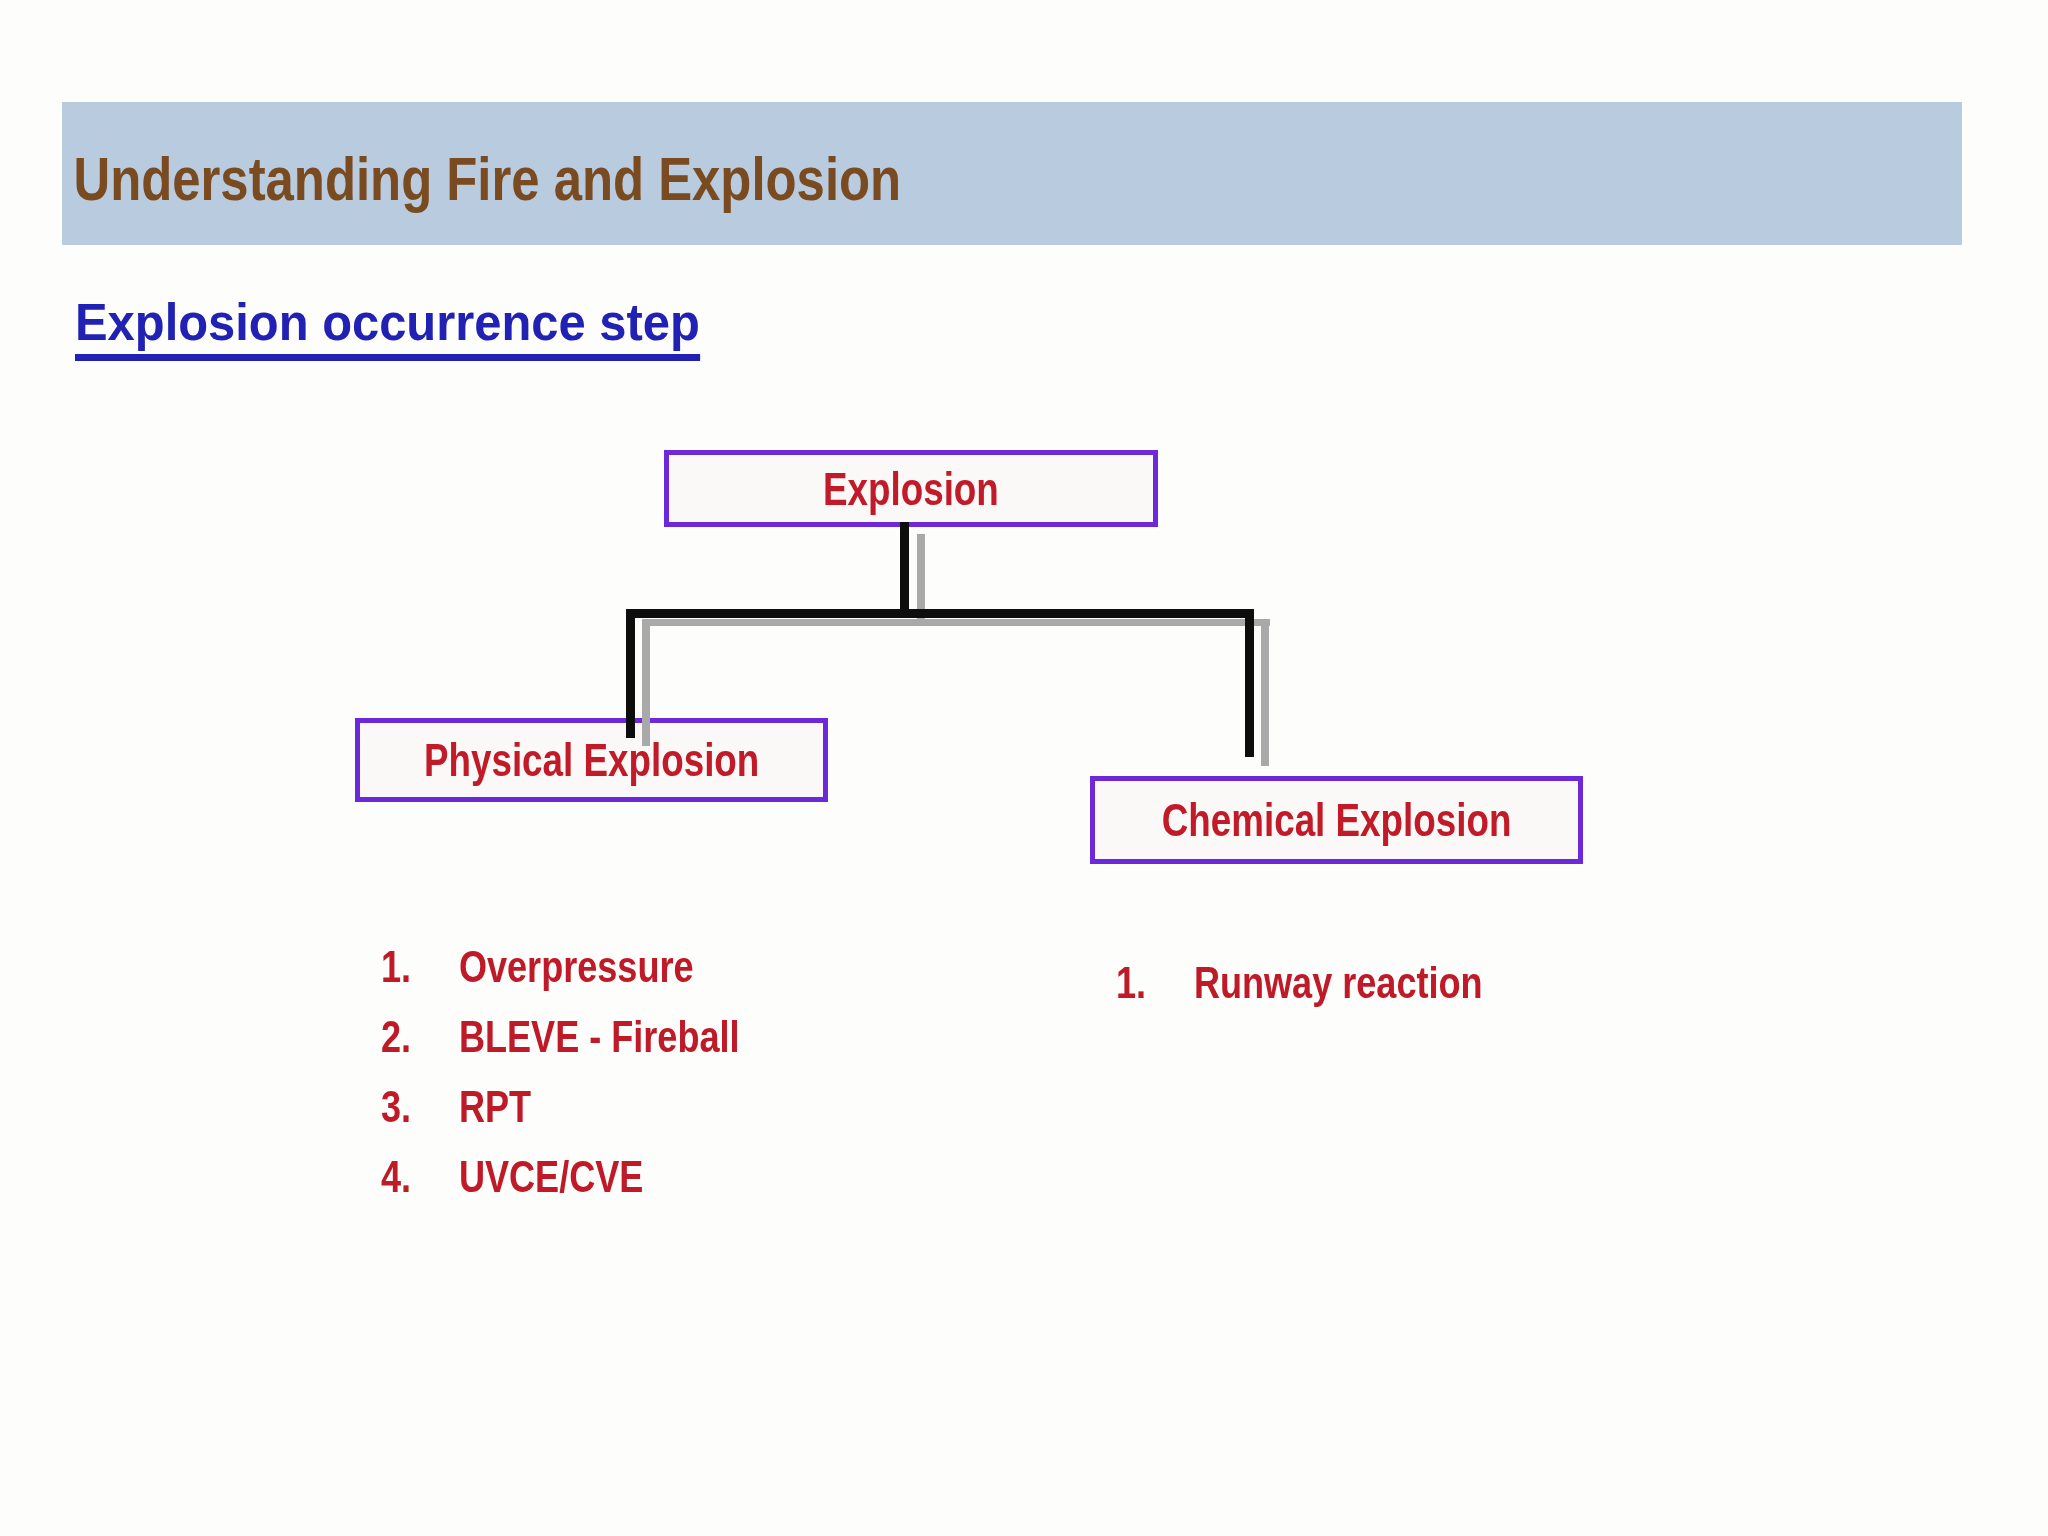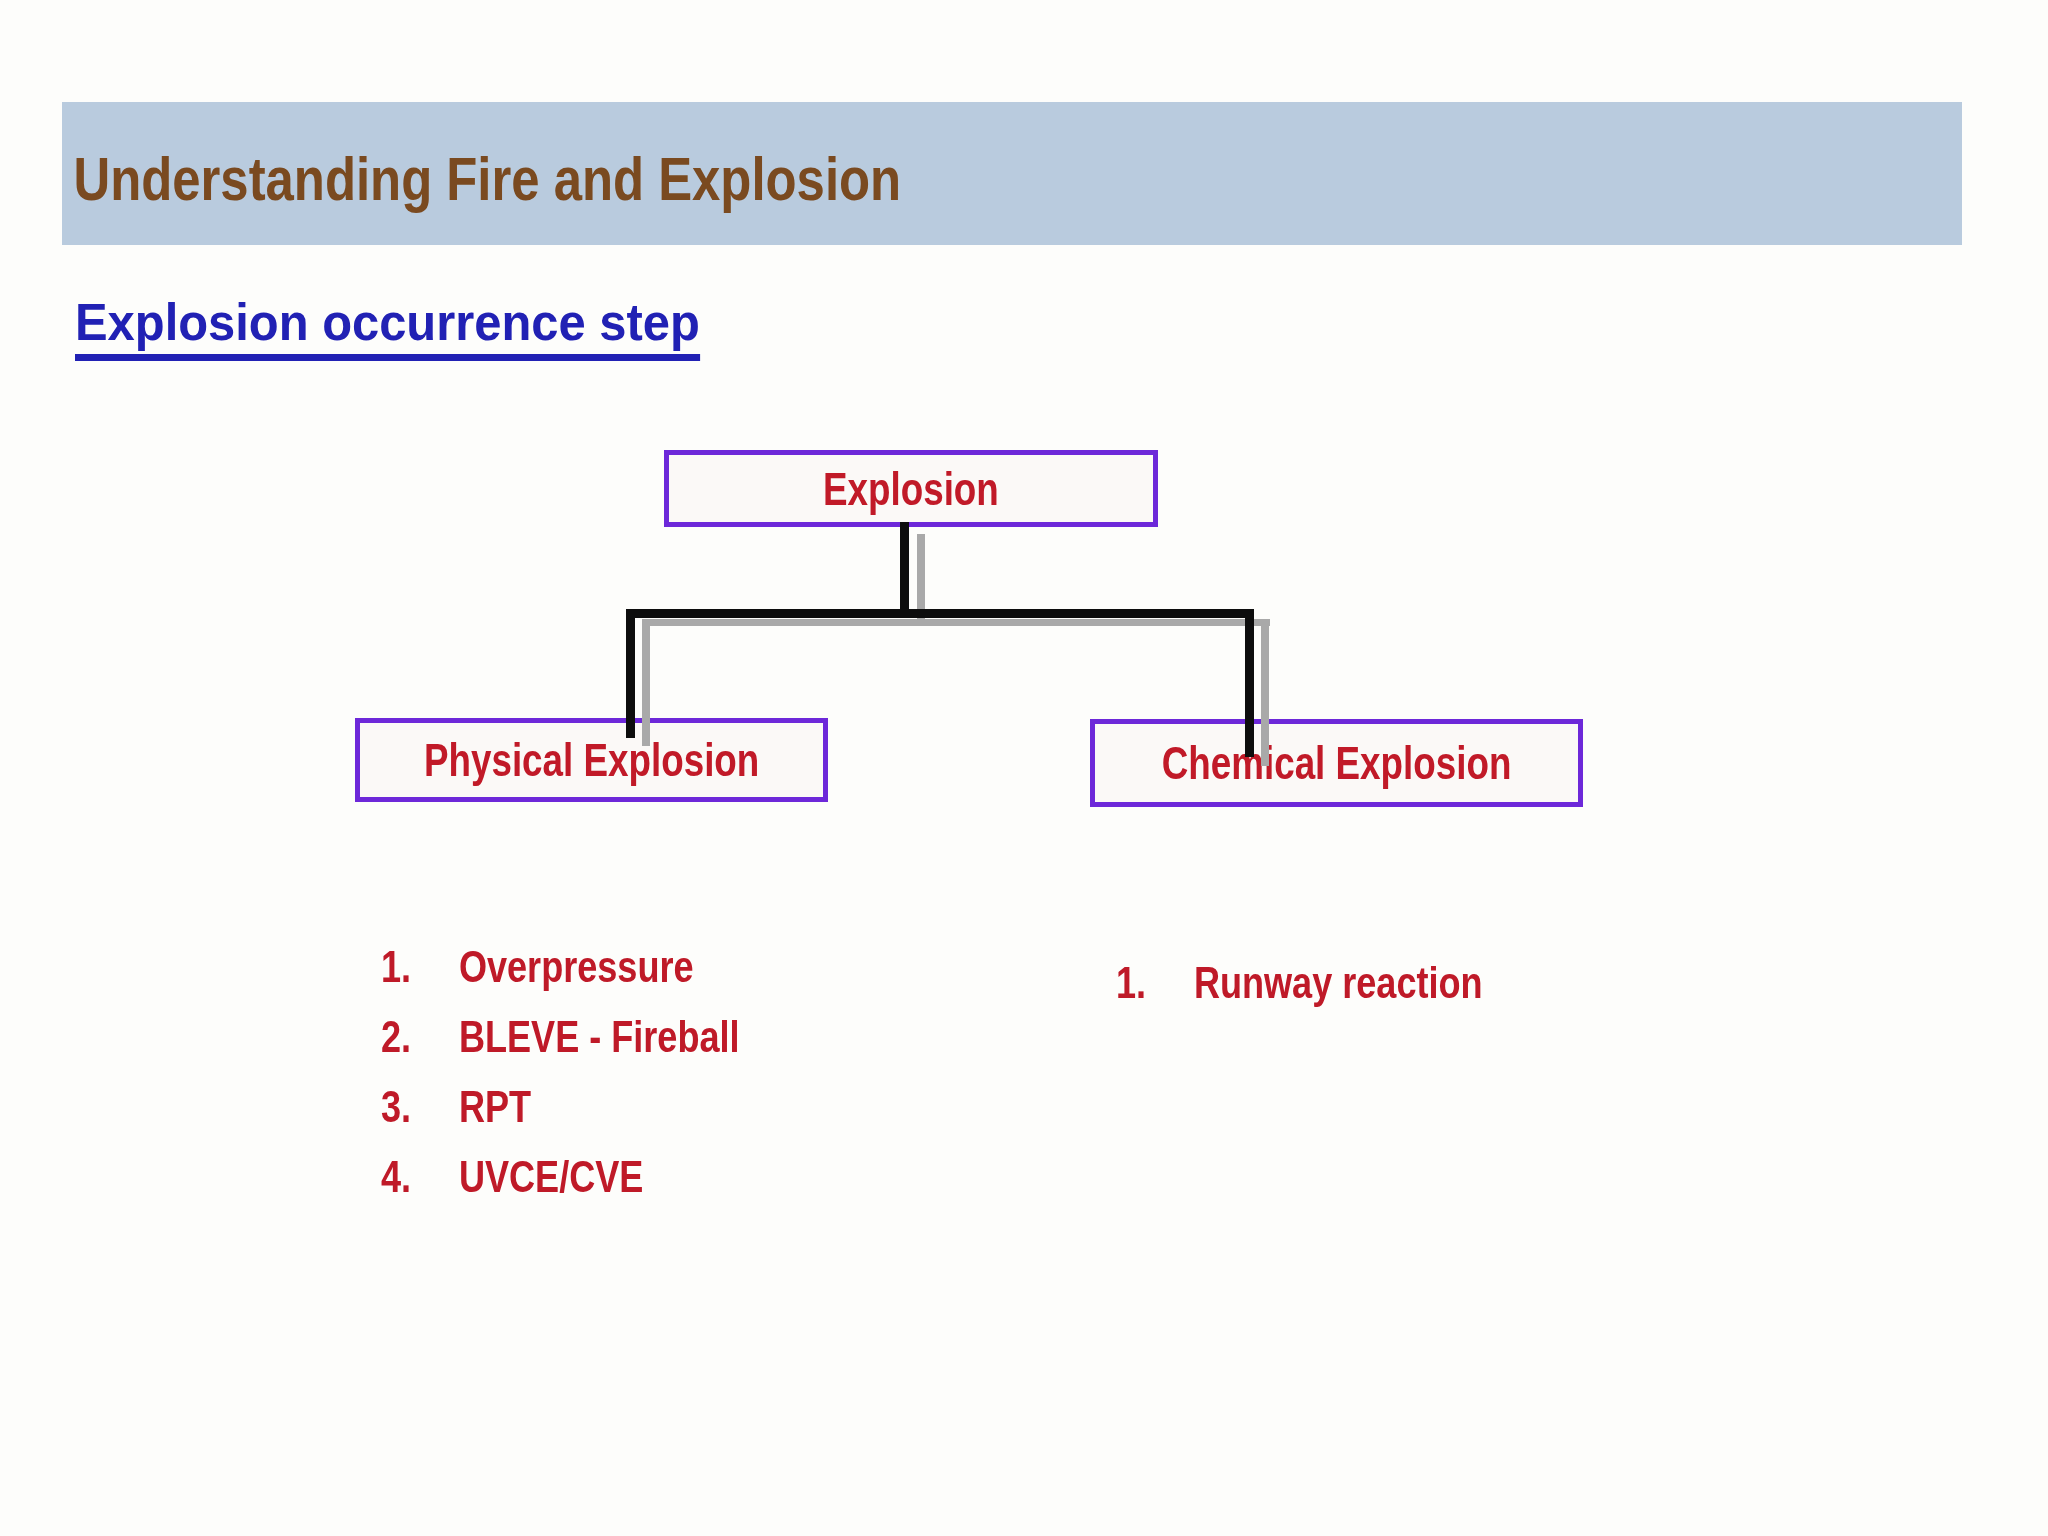--- a/index.html
+++ b/index.html
@@ -21,21 +21,21 @@
   .section-heading .u{display:inline-block;padding-bottom:6px;
                       border-bottom:7px solid #2121b4;}
 
   
   .node{position:absolute;box-sizing:border-box;border:5px solid #6d28d9;
         background:#fbf9f7;display:flex;align-items:center;justify-content:center;
         color:#c11a28;font-size:46px;font-weight:bold;z-index:1;}
   .node .node-label{transform:scaleX(0.8);transform-origin:center;white-space:nowrap;}
   .node-root {left:664px;top:450px;width:494px;height:77px;}
   .node-left {left:355px;top:710px;width:473px;height:84px;margin-top:8px;}
-  .node-right{left:1090px;top:719px;width:493px;height:88px;}
+  .node-right{left:1090px;top:776px;width:493px;height:88px;}
 
   
   .line{position:absolute;}
   .line.black{background:#0d0d0d;z-index:3;}
   .line.gray{background:#a9a9a9;z-index:2;}
   .stem        {left:900px;top:522px;width:9px;height:96px;}
   .stem-sh     {left:917px;top:534px;width:8px;height:92px;}
   .horiz       {left:626px;top:609px;width:628px;height:9px;}
   .horiz-sh    {left:642px;top:619px;width:628px;height:7px;}
   .ldrop       {left:626px;top:609px;width:9px;height:129px;}

